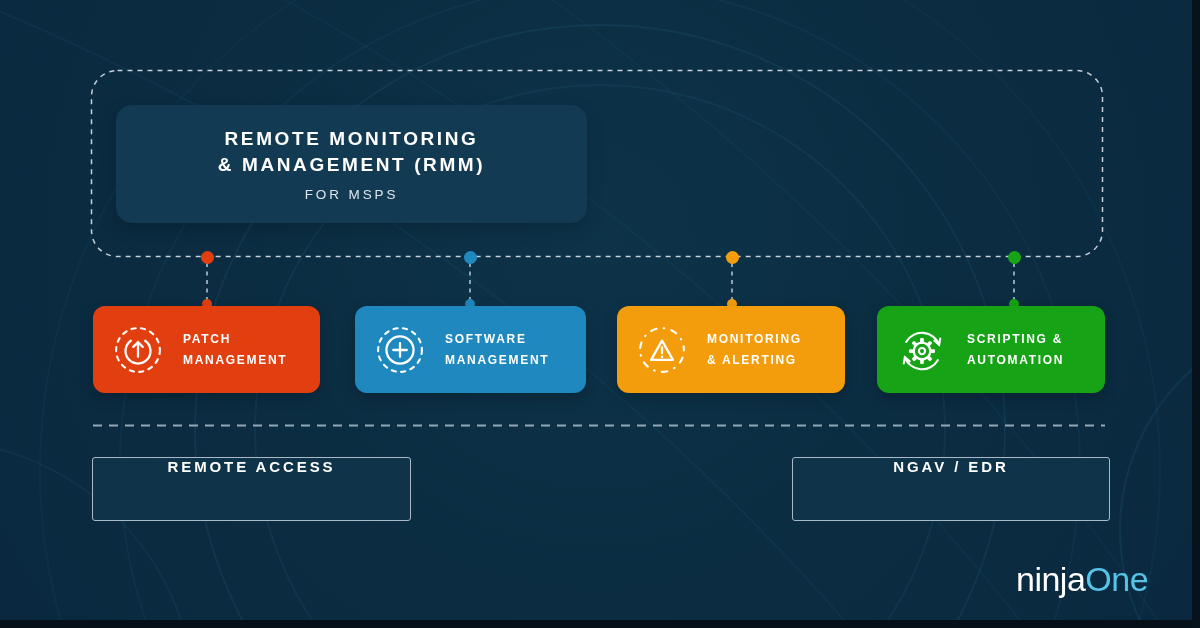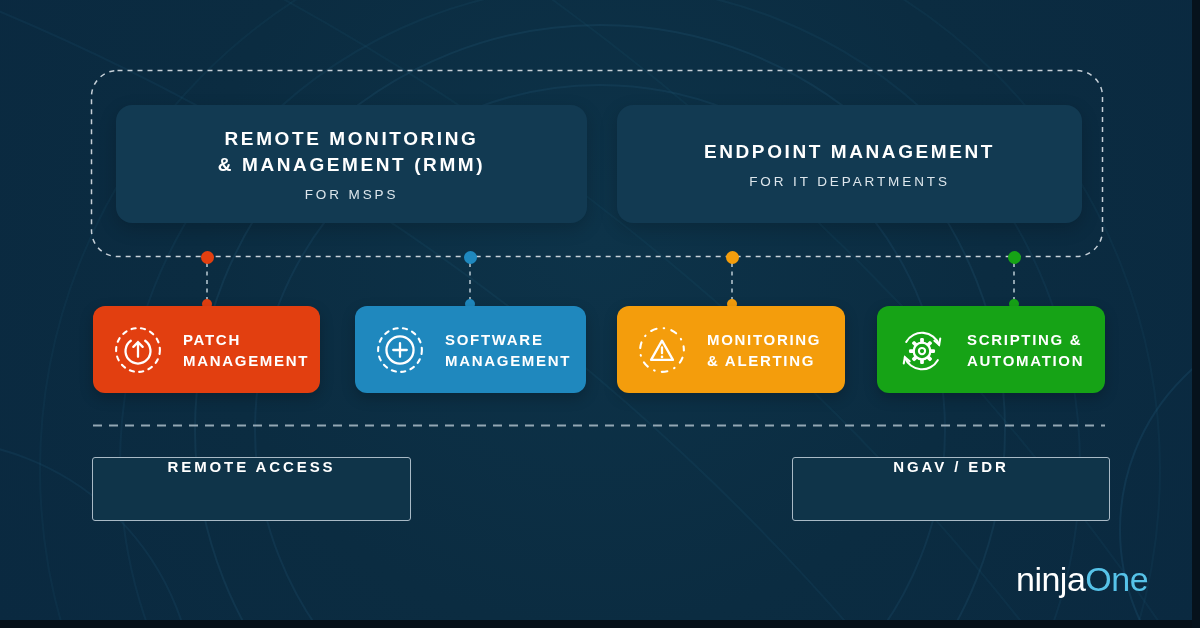--- a/index.html
+++ b/index.html
@@ -27,21 +27,21 @@
   .bump{position:absolute;top:299px;width:10px;height:10px;border-radius:50%;}
   .bump-0{left:202px}.bump-1{left:465px}.bump-2{left:727px}.bump-3{left:1009px}
 
   
   .feature{
     position:absolute;top:306px;height:87px;border-radius:12px;display:flex;align-items:center;
     color:#ffffff;box-shadow:0 5px 14px rgba(0,0,0,0.22);
   }
   .f0{left:93px;width:227px}.f1{left:355px;width:231px}.f2{left:617px;width:228px}.f3{left:877px;width:228px}
   .feature-icon{margin-left:20px;width:50px;height:50px;flex:0 0 auto;}
-  .feature-label{margin-left:20px;font-size:15px;font-weight:bold;letter-spacing:1.7px;line-height:21px;}
+  .feature-label{margin-left:20px;font-size:12px;font-weight:bold;letter-spacing:1.7px;line-height:21px;}
 
   
   .pill{
     position:absolute;top:457px;height:62px;border:1px solid #a9bac6;border-radius:3px;
     background:#0f3449;display:flex;align-items:flex-start;justify-content:center;
     color:#ffffff;font-size:15px;font-weight:bold;letter-spacing:2.9px;
   }
   .p0{left:92px;width:317px}.p1{left:443px;width:315px}.p2{left:792px;width:316px}
 
   .logo{position:absolute;top:560px;left:1016px;font-size:34px;font-weight:normal;letter-spacing:-0.5px;color:#ffffff;}
@@ -74,25 +74,20 @@
       <line x1="732" y1="263" x2="732" y2="303"></line>
       <line x1="1014" y1="263" x2="1014" y2="303"></line>
     </g>
     <line x1="93" y1="425.5" x2="1105" y2="425.5" stroke="#93a7b4" stroke-width="2" stroke-dasharray="9 7"></line>
   </svg>
 
   <div class="card card-rmm">
     <div class="card-title">REMOTE MONITORING</div>
     <div class="card-title">&amp; MANAGEMENT (RMM)</div>
     <div class="card-sub">FOR MSPS</div>
-  </div>
-  <div class="card card-ep">
-    <div class="card-title">ENDPOINT MANAGEMENT</div>
-    <div class="card-title"></div>
-    <div class="card-sub">FOR IT DEPARTMENTS</div>
   </div>
 
   <div class="dot dot-0" style="background: rgb(226, 63, 16);"></div>
   <div class="dot dot-1" style="background: rgb(31, 136, 190);"></div>
   <div class="dot dot-2" style="background: rgb(244, 157, 12);"></div>
   <div class="dot dot-3" style="background: rgb(22, 163, 22);"></div>
   <div class="bump bump-0" style="background: rgb(226, 63, 16);"></div>
   <div class="bump bump-1" style="background: rgb(31, 136, 190);"></div>
   <div class="bump bump-2" style="background: rgb(244, 157, 12);"></div>
   <div class="bump bump-3" style="background: rgb(22, 163, 22);"></div>

